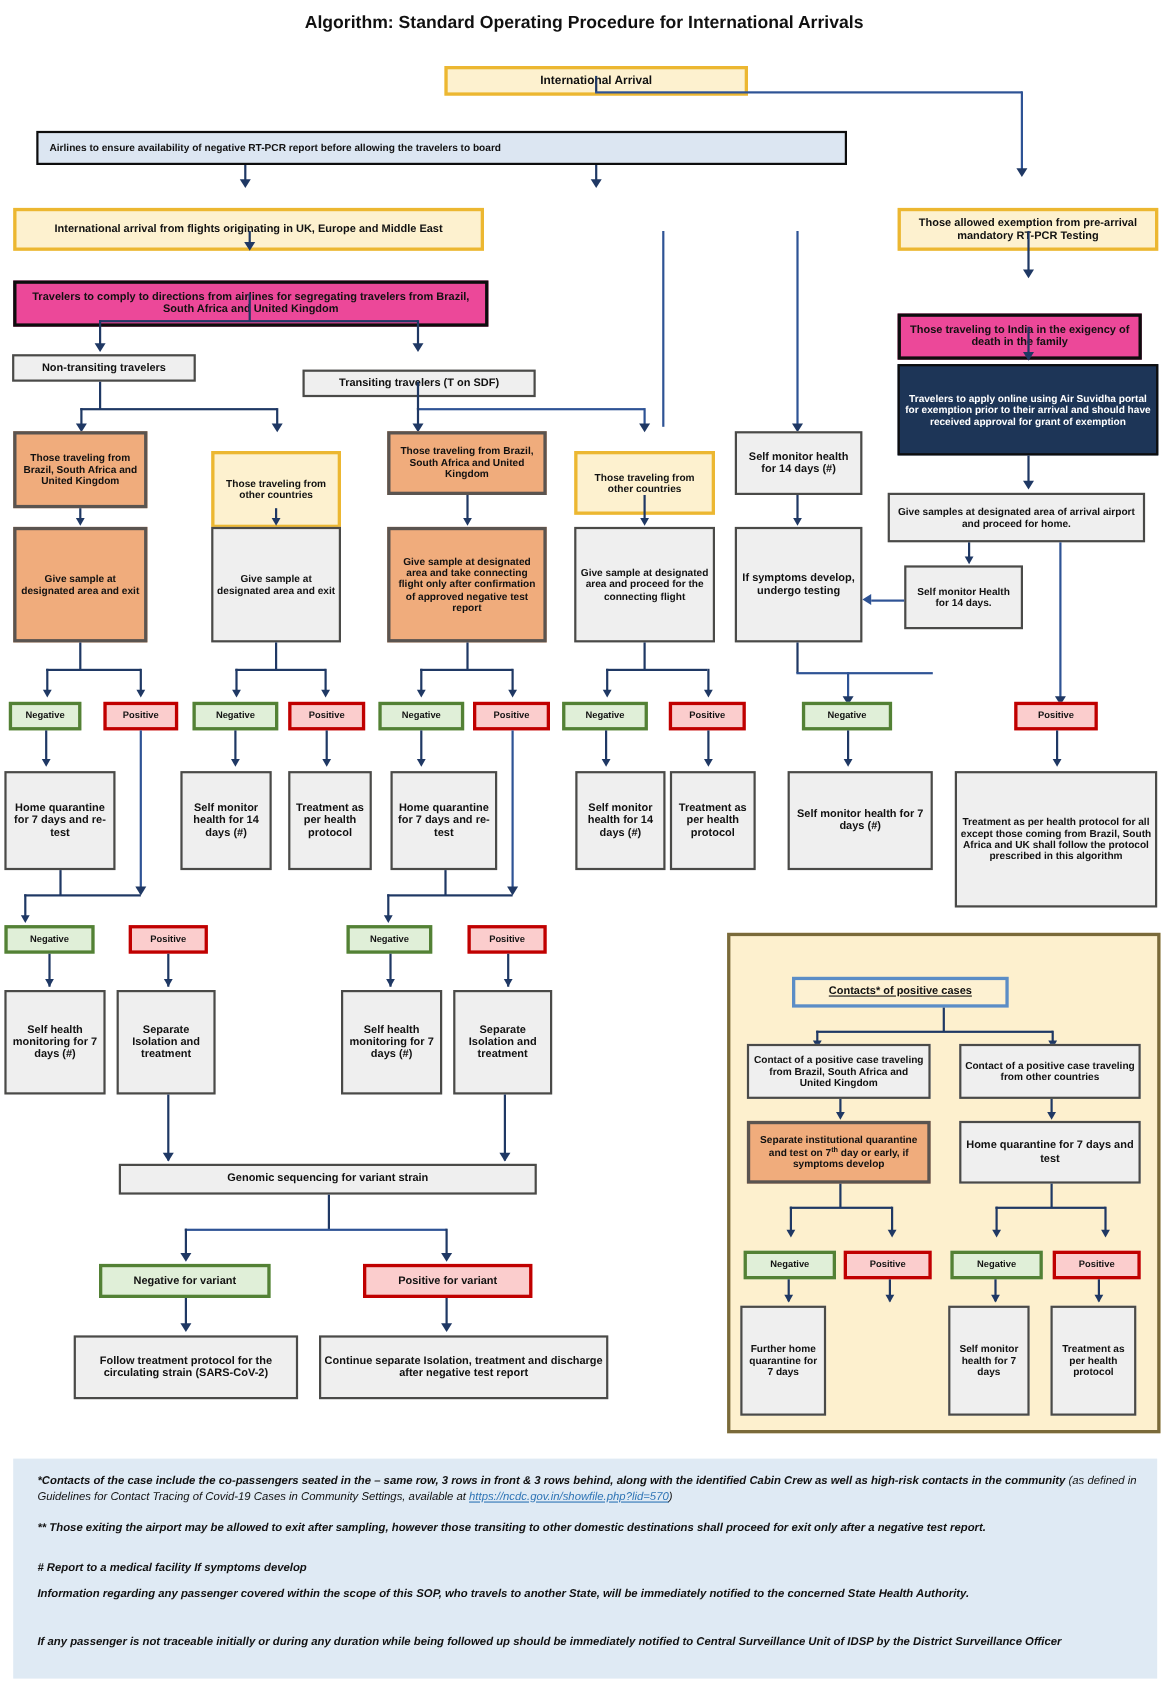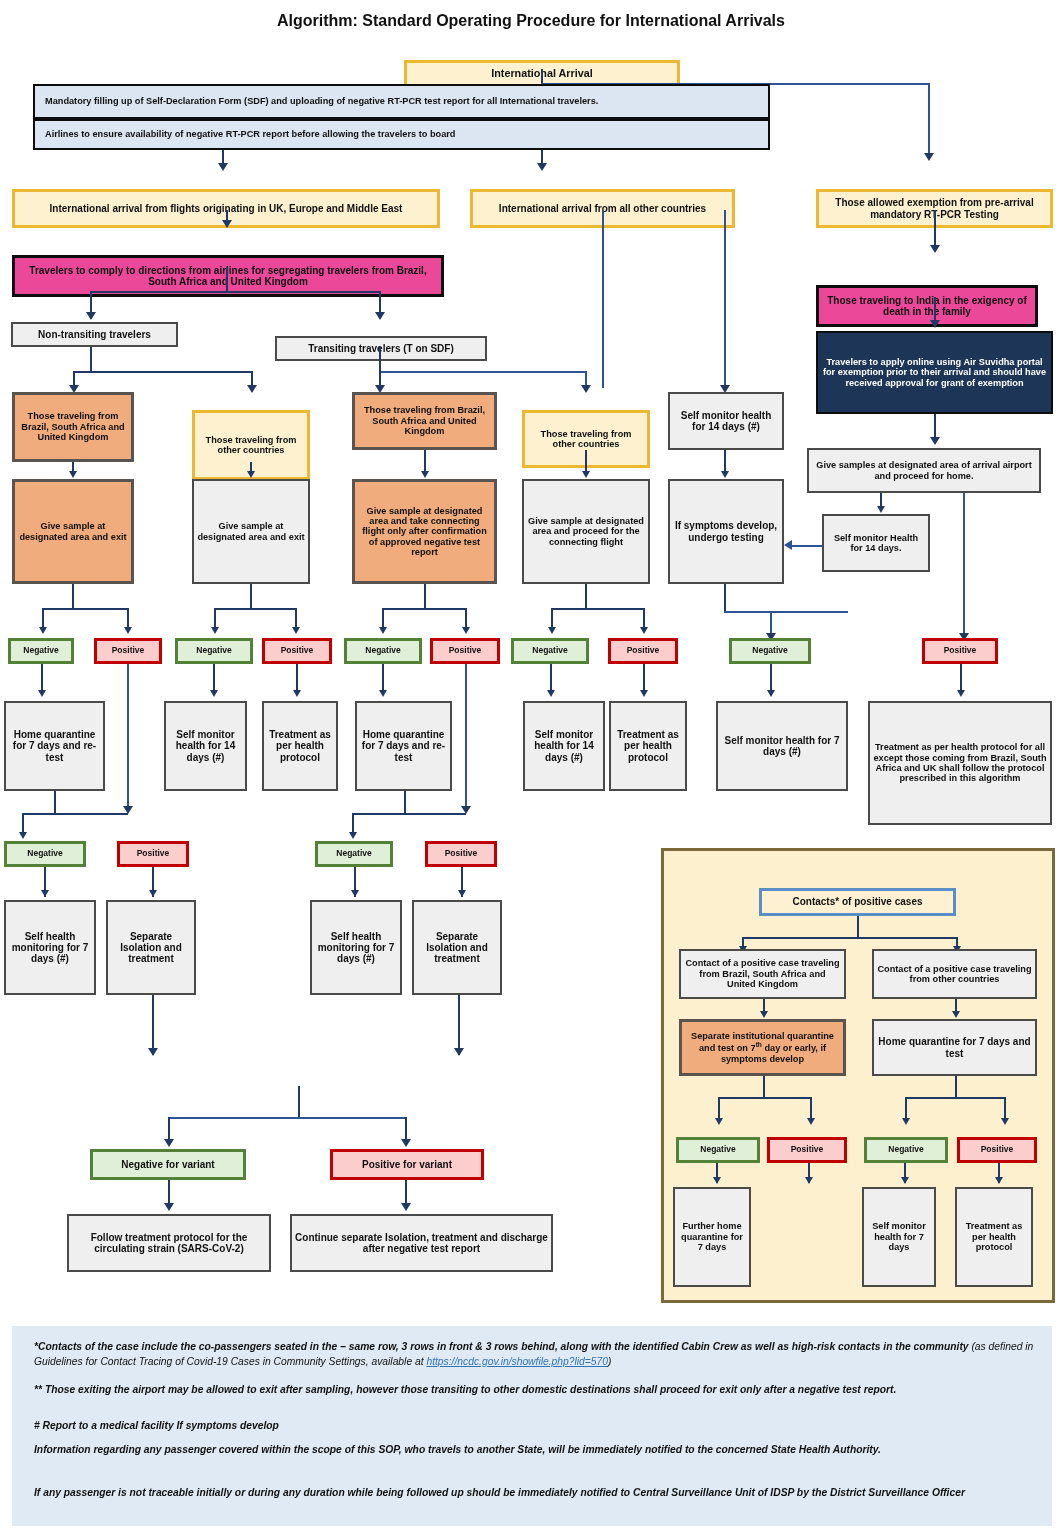--- a/index.html
+++ b/index.html
@@ -50,30 +50,28 @@
   <div class="ttl" style="top:12px;">Algorithm: Standard Operating Procedure for International Arrivals</div>
 
   <div class="box yellow fs11" style="left:404px;top:42px;width:276px;height:27px;">International Arrival</div>
 
   <div class="ln lnv" style="left:541px;top:69px;height:15px;"></div>
 
   <div class="ln lnh ln-l" style="left:541px;top:83px;width:388px;"></div>
   <div class="ln lnv ln-l" style="left:928px;top:83px;height:72px;"></div>
   <div class="ar" style="left:924px;top:153px;"></div>
 
-  <div class="box blueinfo fs9" style="left:33px;top:84px;width:737px;height:35px;justify-content:flex-start;text-align:left;padding-left:10px;font-weight:bold;">Mandatory filling up of Self-Declaration Form (SDF) and uploading of negative RT-PCR test report for all International travelers.</div>
   <div class="box blueinfo fs9" style="left:33px;top:119px;width:737px;height:31px;justify-content:flex-start;text-align:left;padding-left:10px;font-weight:bold;">Airlines to ensure availability of negative RT-PCR report before allowing the travelers to board</div>
 
   <div class="ln lnv" style="left:222px;top:150px;height:15px;"></div>
   <div class="ar" style="left:218px;top:163px;"></div>
   <div class="ln lnv" style="left:541px;top:150px;height:15px;"></div>
   <div class="ar" style="left:537px;top:163px;"></div>
 
   <div class="box yellow fs10" style="left:12px;top:171px;width:428px;height:39px;">International arrival from flights originating in UK, Europe and Middle East</div>
-  <div class="box yellow fs10" style="left:470px;top:171px;width:265px;height:39px;">International arrival from all other countries</div>
   <div class="box yellow fs10" style="left:816px;top:171px;width:237px;height:39px;">Those allowed exemption from pre-arrival mandatory RT-PCR Testing</div>
 
   <div class="ln lnv" style="left:226px;top:210px;height:15px;"></div>
   <div class="ar" style="left:222px;top:220px;"></div>
 
   <div class="box grayblk fs10" style="left:12px;top:225px;width:432px;height:42px;">Travelers to comply to directions from airlines for segregating travelers from Brazil, South Africa and United Kingdom</div>
 
   <div class="ln lnv" style="left:226px;top:267px;height:25px;"></div>
   <div class="ln lnh" style="left:90px;top:291px;width:290px;"></div>
   <div class="ln lnv" style="left:90px;top:291px;height:24px;"></div>
@@ -252,20 +250,21 @@
   <div class="box gray fs10" style="left:4px;top:900px;width:92px;height:95px;">Self health monitoring for 7 days (#)</div>
   <div class="box gray fs10" style="left:106px;top:900px;width:90px;height:95px;">Separate Isolation and treatment</div>
   <div class="box gray fs10" style="left:310px;top:900px;width:92px;height:95px;">Self health monitoring for 7 days (#)</div>
   <div class="box gray fs10" style="left:412px;top:900px;width:90px;height:95px;">Separate Isolation and treatment</div>
 
   <div class="ln lnv" style="left:152px;top:995px;height:60px;"></div>
   <div class="ar" style="left:148px;top:1048px;"></div>
   <div class="ln lnv" style="left:458px;top:995px;height:60px;"></div>
   <div class="ar" style="left:454px;top:1048px;"></div>
 
+  <div class="box gray fs10" style="left:108px;top:1058px;width:380px;height:28px;">Genomic sequencing for variant strain</div>
 
   <div class="ln lnv" style="left:298px;top:1086px;height:32px;"></div>
   <div class="ln lnh ln-l" style="left:168px;top:1117px;width:238px;"></div>
   <div class="ln lnv" style="left:168px;top:1117px;height:27px;"></div>
   <div class="ar" style="left:164px;top:1139px;"></div>
   <div class="ln lnv" style="left:405px;top:1117px;height:27px;"></div>
   <div class="ar" style="left:401px;top:1139px;"></div>
 
   <div class="box neg fs10" style="left:90px;top:1149px;width:156px;height:31px;">Negative for variant</div>
   <div class="box pos fs10" style="left:330px;top:1149px;width:154px;height:31px;">Positive for variant</div>
@@ -273,21 +272,21 @@
   <div class="ln lnv" style="left:168px;top:1180px;height:28px;"></div>
   <div class="ar" style="left:164px;top:1203px;"></div>
   <div class="ln lnv" style="left:405px;top:1180px;height:28px;"></div>
   <div class="ar" style="left:401px;top:1203px;"></div>
 
   <div class="box gray fs10" style="left:67px;top:1214px;width:204px;height:58px;">Follow treatment protocol for the circulating strain (SARS-CoV-2)</div>
   <div class="box gray fs10" style="left:290px;top:1214px;width:263px;height:58px;">Continue separate Isolation, treatment and discharge after negative test report</div>
 
   <div class="box contactsbox" style="left:661px;top:848px;width:394px;height:455px;"></div>
 
-  <div class="box contactshdr fs10" style="left:759px;top:888px;width:197px;height:28px;">Contacts* of positive cases</div>
+  <div class="box contactshdr fs10" style="left:720px;top:888px;width:197px;height:28px;text-decoration:underline;">Contacts* of positive cases</div>
 
   <div class="ln lnv" style="left:857px;top:916px;height:22px;"></div>
   <div class="ln lnh" style="left:742px;top:937px;width:215px;"></div>
   <div class="ln lnv" style="left:742px;top:937px;height:13px;"></div>
   <div class="ar ar-sm" style="left:739px;top:946px;"></div>
   <div class="ln lnv" style="left:956px;top:937px;height:13px;"></div>
   <div class="ar ar-sm" style="left:953px;top:946px;"></div>
 
   <div class="box gray fs9" style="left:679px;top:949px;width:167px;height:50px;">Contact of a positive case traveling from Brazil, South Africa and United Kingdom</div>
   <div class="box gray fs9" style="left:872px;top:949px;width:165px;height:50px;">Contact of a positive case traveling from other countries</div>

